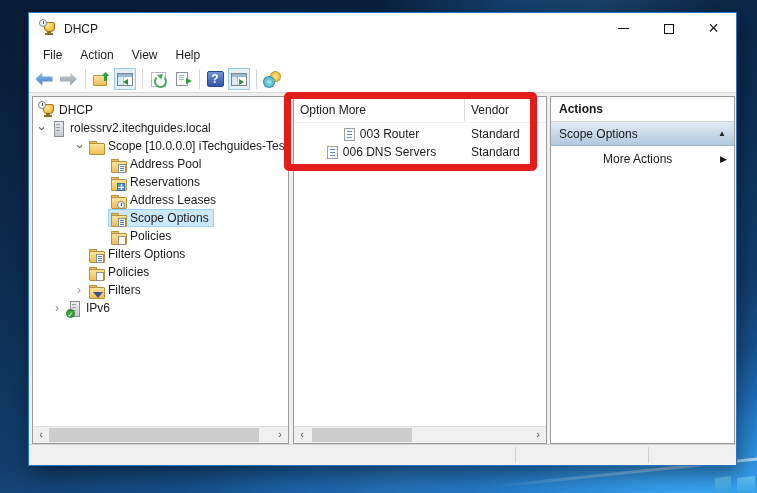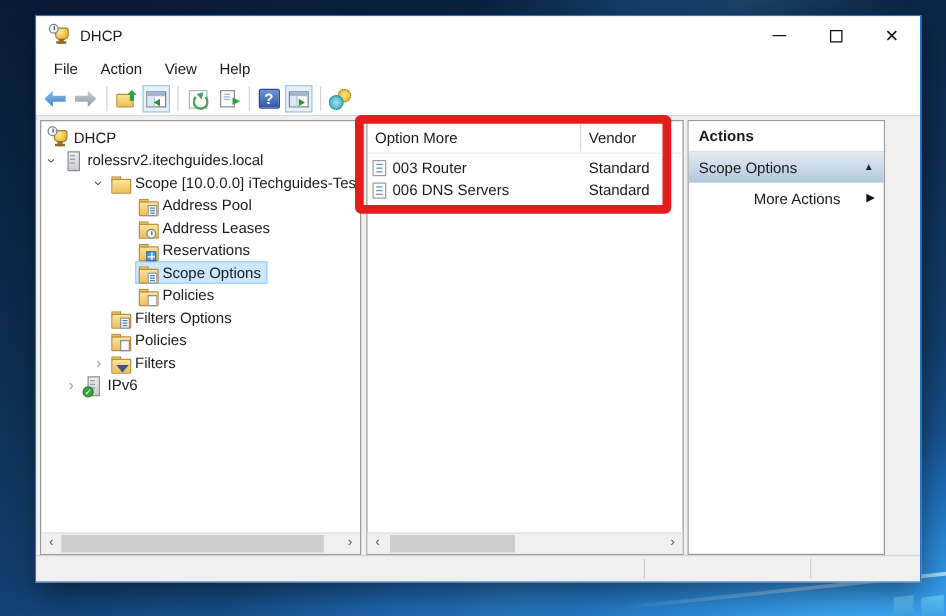--- a/index.html
+++ b/index.html
@@ -76,21 +76,21 @@
   .tbi-config::before { content:""; position:absolute; right:0; top:0; width:9px; height:9px; border-radius:50%;
     background:radial-gradient(#ffe98a,#d9a91f); border:1px dotted #8f7a1d; }
   .tbi-config::after { content:""; position:absolute; left:0; bottom:0; width:10px; height:10px; border-radius:50%;
     background:radial-gradient(#9fe8f0,#2e9fb5); border:1px dotted #1c7083; }
 
   
   .content { position:absolute; left:0; top:83px; width:707px; height:348px; background:#f0f0f0; }
   .pane { position:absolute; top:0; bottom:0; background:#fff; border:1px solid #9b9b9b; }
   .tree-pane { left:3px; width:257px; }
   .list-pane { left:264px; width:254px; }
-  .actions-pane { left:521px; width:158px; }
+  .actions-pane { left:521px; width:185px; }
 
   .tree-body { position:absolute; left:1px; right:1px; top:1px; bottom:18px; overflow:hidden; padding-top:3px; }
   .tree-row { height:18px; display:flex; align-items:center; white-space:nowrap; }
   .chev { width:14px; flex:none; text-align:center; font-size:12px; line-height:13px; color:#9a9a9a; }
   .chev.exp { transform:rotate(90deg); color:#444; }
   .tree-sel { display:flex; align-items:center; gap:4px; padding:0 4px 0 1px; border:1px solid transparent; height:18px; }
   .tree-sel.selected { background:#cce8ff; border-color:#99d1ff; }
 
   
   .ic { position:relative; width:16px; height:15px; flex:none; display:inline-block; }
@@ -126,21 +126,21 @@
   .ic-option { position:relative; width:11px; height:13px; background:#fff; border:1px solid #9aa0a5; flex:none; }
   .ic-option::before { content:""; position:absolute; left:2px; top:2px; width:5px; height:1px; background:#5b8fd0;
     box-shadow:0 3px 0 #5b8fd0, 0 6px 0 #5b8fd0; }
 
   
   .list-header { display:flex; height:26px; align-items:center; border-bottom:1px solid #ededed; }
   .hcell1 { width:171px; padding-left:6px; border-right:1px solid #dcdcdc; height:22px; line-height:22px; }
   .hcell2 { padding-left:6px; }
   .list-body { padding-top:2px; }
   .list-row { height:18px; display:flex; align-items:center; }
-  .lcell1 { width:171px; display:flex; align-items:center; gap:5px; padding-left:4px; }
+  .lcell1 { width:171px; display:flex; align-items:center; gap:5px; padding-left:4px;justify-content:center; }
   .lcell2 { padding-left:6px; }
 
   
   .actions-title { height:25px; line-height:25px; padding-left:8px; font-weight:bold; border-bottom:1px solid #d0d0d0; background:#fff; }
   .actions-group { height:24px; display:flex; align-items:center; justify-content:space-between; padding:0 8px;
     background:linear-gradient(#e3ebf3,#b2c9df); border-bottom:1px solid #9fb8cf; }
   .group-arrow { font-size:8px; color:#222; }
   .actions-item { height:25px; display:flex; align-items:center; justify-content:space-between; padding:0 7px 0 52px; }
   .item-arrow { font-size:9px; color:#111; }
 
@@ -269,32 +269,32 @@
                 <span class="ic ic-folder">
                   <i class="badge badge-lines"></i>
                 </span>
                 <span class="tree-label">Address Pool</span>
               </span>
             </div>
             <div class="tree-row" style="padding-left: 60px;">
               <span class="chev"></span>
               <span class="tree-sel">
                 <span class="ic ic-folder">
+                  <i class="badge badge-grid"></i>
+                </span>
+                <span class="tree-label">Reservations</span>
+              </span>
+            </div>
+            <div class="tree-row" style="padding-left: 60px;">
+              <span class="chev"></span>
+              <span class="tree-sel">
+                <span class="ic ic-folder">
                   <i class="badge badge-clock2"></i>
                 </span>
                 <span class="tree-label">Address Leases</span>
-              </span>
-            </div>
-            <div class="tree-row" style="padding-left: 60px;">
-              <span class="chev"></span>
-              <span class="tree-sel">
-                <span class="ic ic-folder">
-                  <i class="badge badge-grid"></i>
-                </span>
-                <span class="tree-label">Reservations</span>
               </span>
             </div>
             <div class="tree-row" style="padding-left: 60px;">
               <span class="chev"></span>
               <span class="tree-sel selected">
                 <span class="ic ic-folder">
                   <i class="badge badge-lines"></i>
                 </span>
                 <span class="tree-label">Scope Options</span>
               </span>

